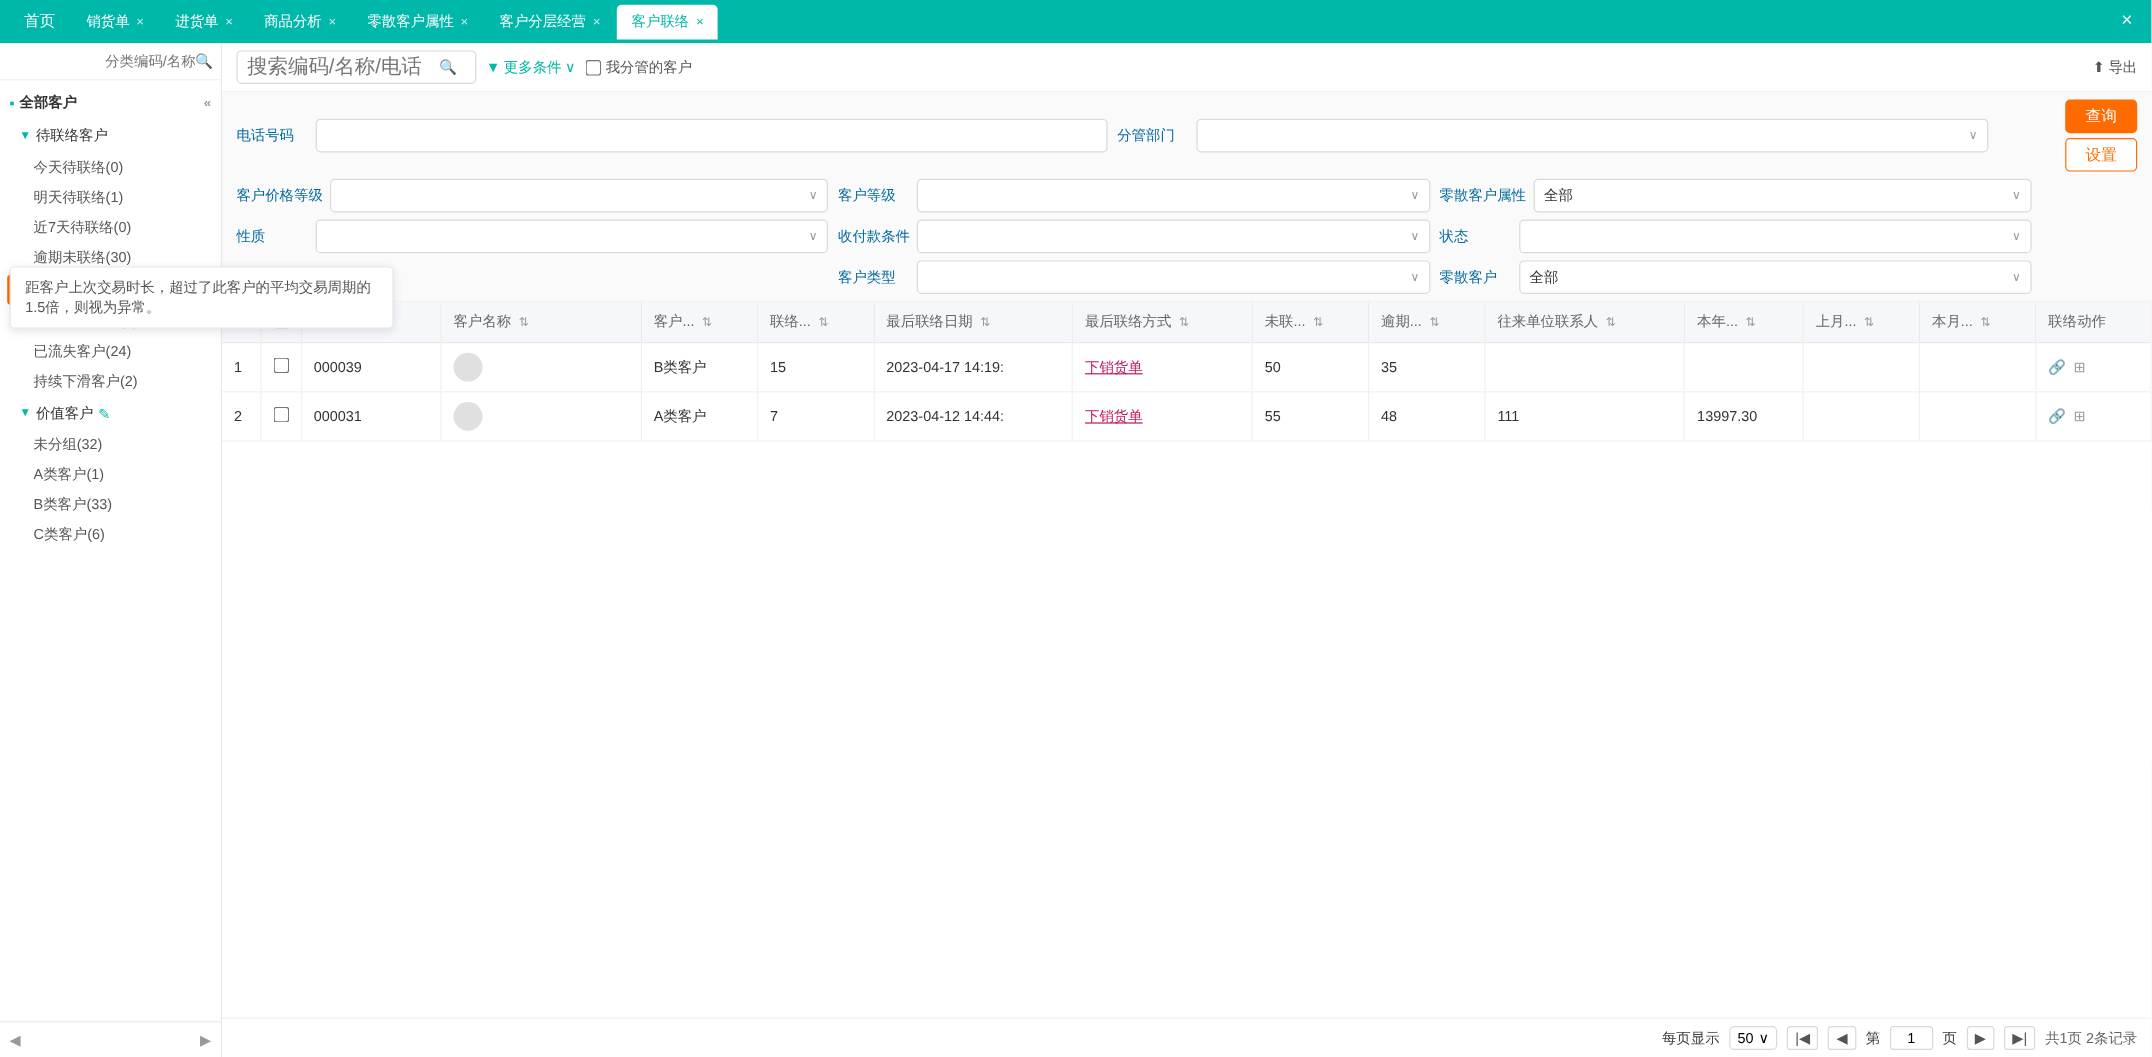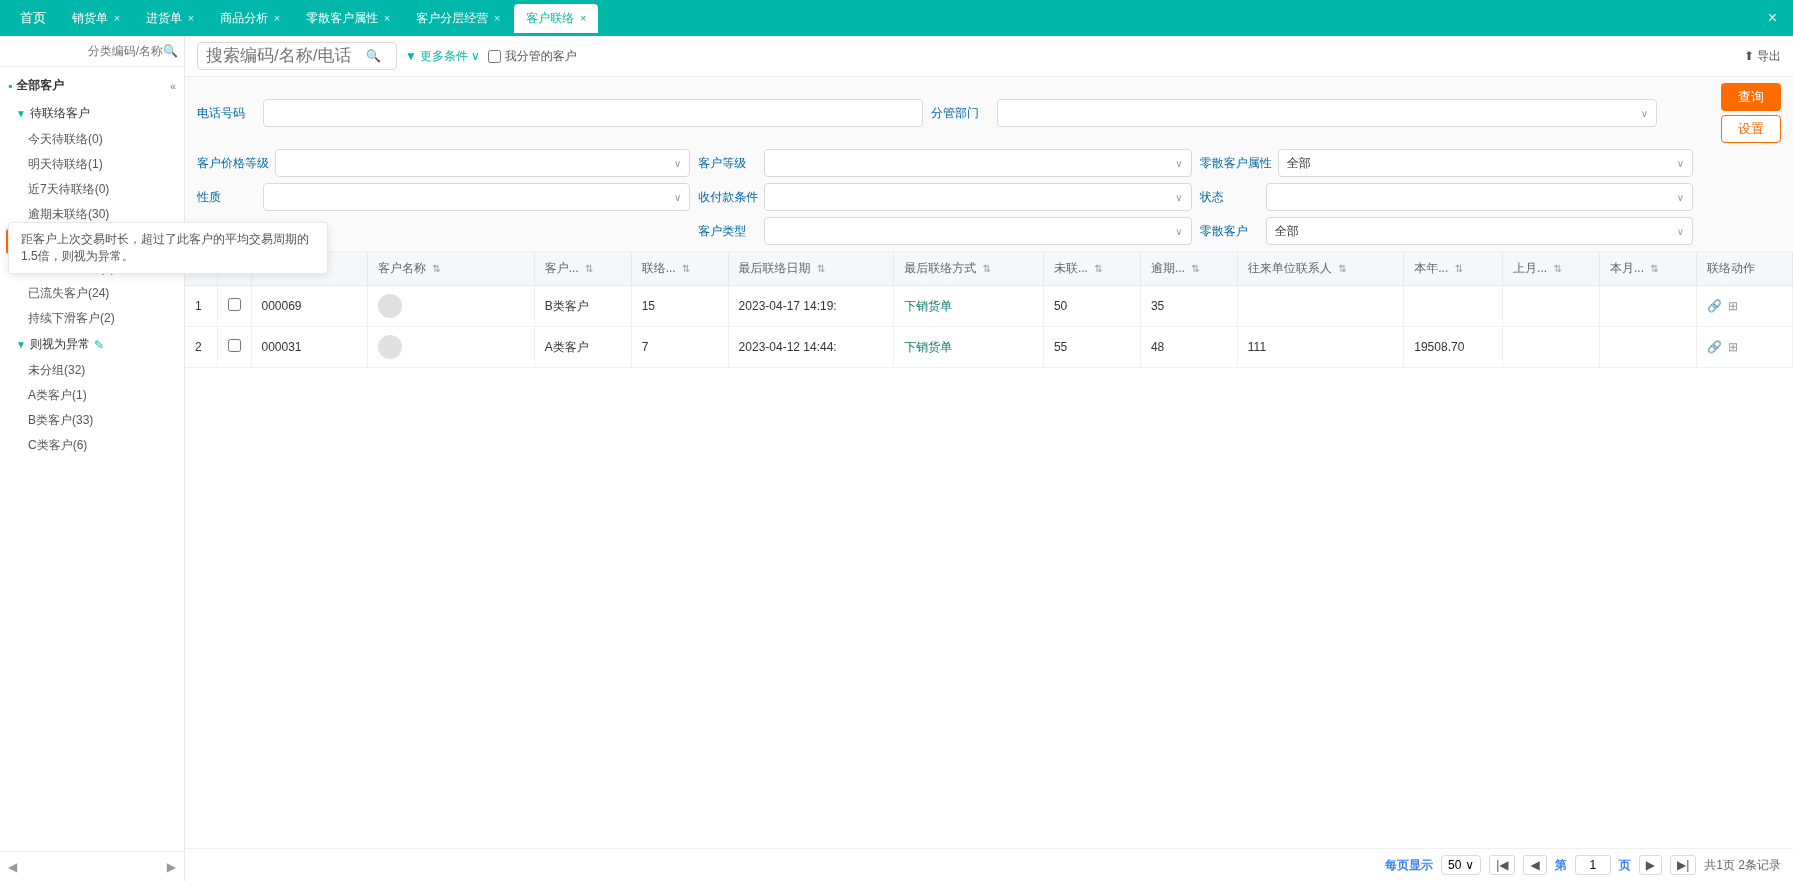--- a/index.html
+++ b/index.html
@@ -308,22 +308,23 @@
     tbody tr {
       border-bottom: 1px solid #f0f0f0;
     }
     tbody td {
       padding: 8px 10px;
       color: #333;
       white-space: nowrap;
       border-right: 1px solid #f0f0f0;
     }
     .td-link {
-      color: #0f766e;
-      cursor: pointer;
+      color: #be185d;
+      cursor: pointer;
+      text-decoration: underline;
       margin-top: 37px;
     }
     .action-icons {
       display: flex;
       gap: 6px;
       color: #999;
     }
     .action-icons span {
       cursor: pointer;
     }
@@ -339,21 +340,21 @@
     
     .pagination-bar {
       border-top: 1px solid #f0f0f0;
       padding: 6px 12px;
       display: flex;
       align-items: center;
       justify-content: flex-end;
       gap: 8px;
       background: #fff;
     }
-    .pagination-bar .page-size-label { color: #3b82f6; font-weight: bold; }
+    .pagination-bar .page-size-label { color: #404040; }
     .page-size-select {
       border: 1px solid #d9d9d9;
       border-radius: 4px;
       padding: 2px 6px;
       font-size: 12px;
       cursor: pointer;
       display: flex;
       align-items: center;
       gap: 4px;
       background: #fff;
@@ -453,21 +454,21 @@
       <div class="tree-item active-orange-bg">
         <span>回购异常客户(2)</span>
         <span style="margin-left:4px; background:#fff; color:#ff6b00; border-radius:50%; width:14px; height:14px; display:inline-flex; align-items:center; justify-content:center; font-size:10px;">?</span>
       </div>
       <div class="tree-item">流失预警客户(3)</div>
       <div class="tree-item">已流失客户(24)</div>
       <div class="tree-item">持续下滑客户(2)</div>
 
       <div class="tree-section-header">
         <span class="arrow">▼</span>
-        <span>则视为异常</span>
+        <span>价值客户</span>
         <span style="margin-left:4px; color:#00b8a9; cursor:pointer;">✎</span>
       </div>
       <div class="tree-item">未分组(32)</div>
       <div class="tree-item">A类客户(1)</div>
       <div class="tree-item">B类客户(33)</div>
       <div class="tree-item">C类客户(6)</div>
     </div>
 
     <div class="sidebar-bottom">
       <span class="arrow-btn">◀</span>
@@ -651,21 +652,21 @@
             <th>
               <span>联络动作</span>
             </th>
           </tr>
         </thead>
         <tbody>
 
           <tr>
             <td>1</td>
             <td><input type="checkbox" style=""></td>
-            <td>000069</td>
+            <td>000039</td>
             <td>
               <span class="avatar-placeholder"></span>
             </td>
             <td>B类客户</td>
             <td>15</td>
             <td>2023-04-17 14:19:</td>
             <td>
               <span class="td-link">下销货单</span>
             </td>
             <td>50</td>
@@ -691,21 +692,21 @@
             </td>
             <td>A类客户</td>
             <td>7</td>
             <td>2023-04-12 14:44:</td>
             <td>
               <span class="td-link">下销货单</span>
             </td>
             <td>55</td>
             <td>48</td>
             <td>111</td>
-            <td>19508.70</td>
+            <td>13997.30</td>
             <td></td>
             <td></td>
             <td>
               <div class="action-icons">
                 <span>🔗</span>
                 <span>⊞</span>
               </div>
             </td>
           </tr>
         </tbody>

